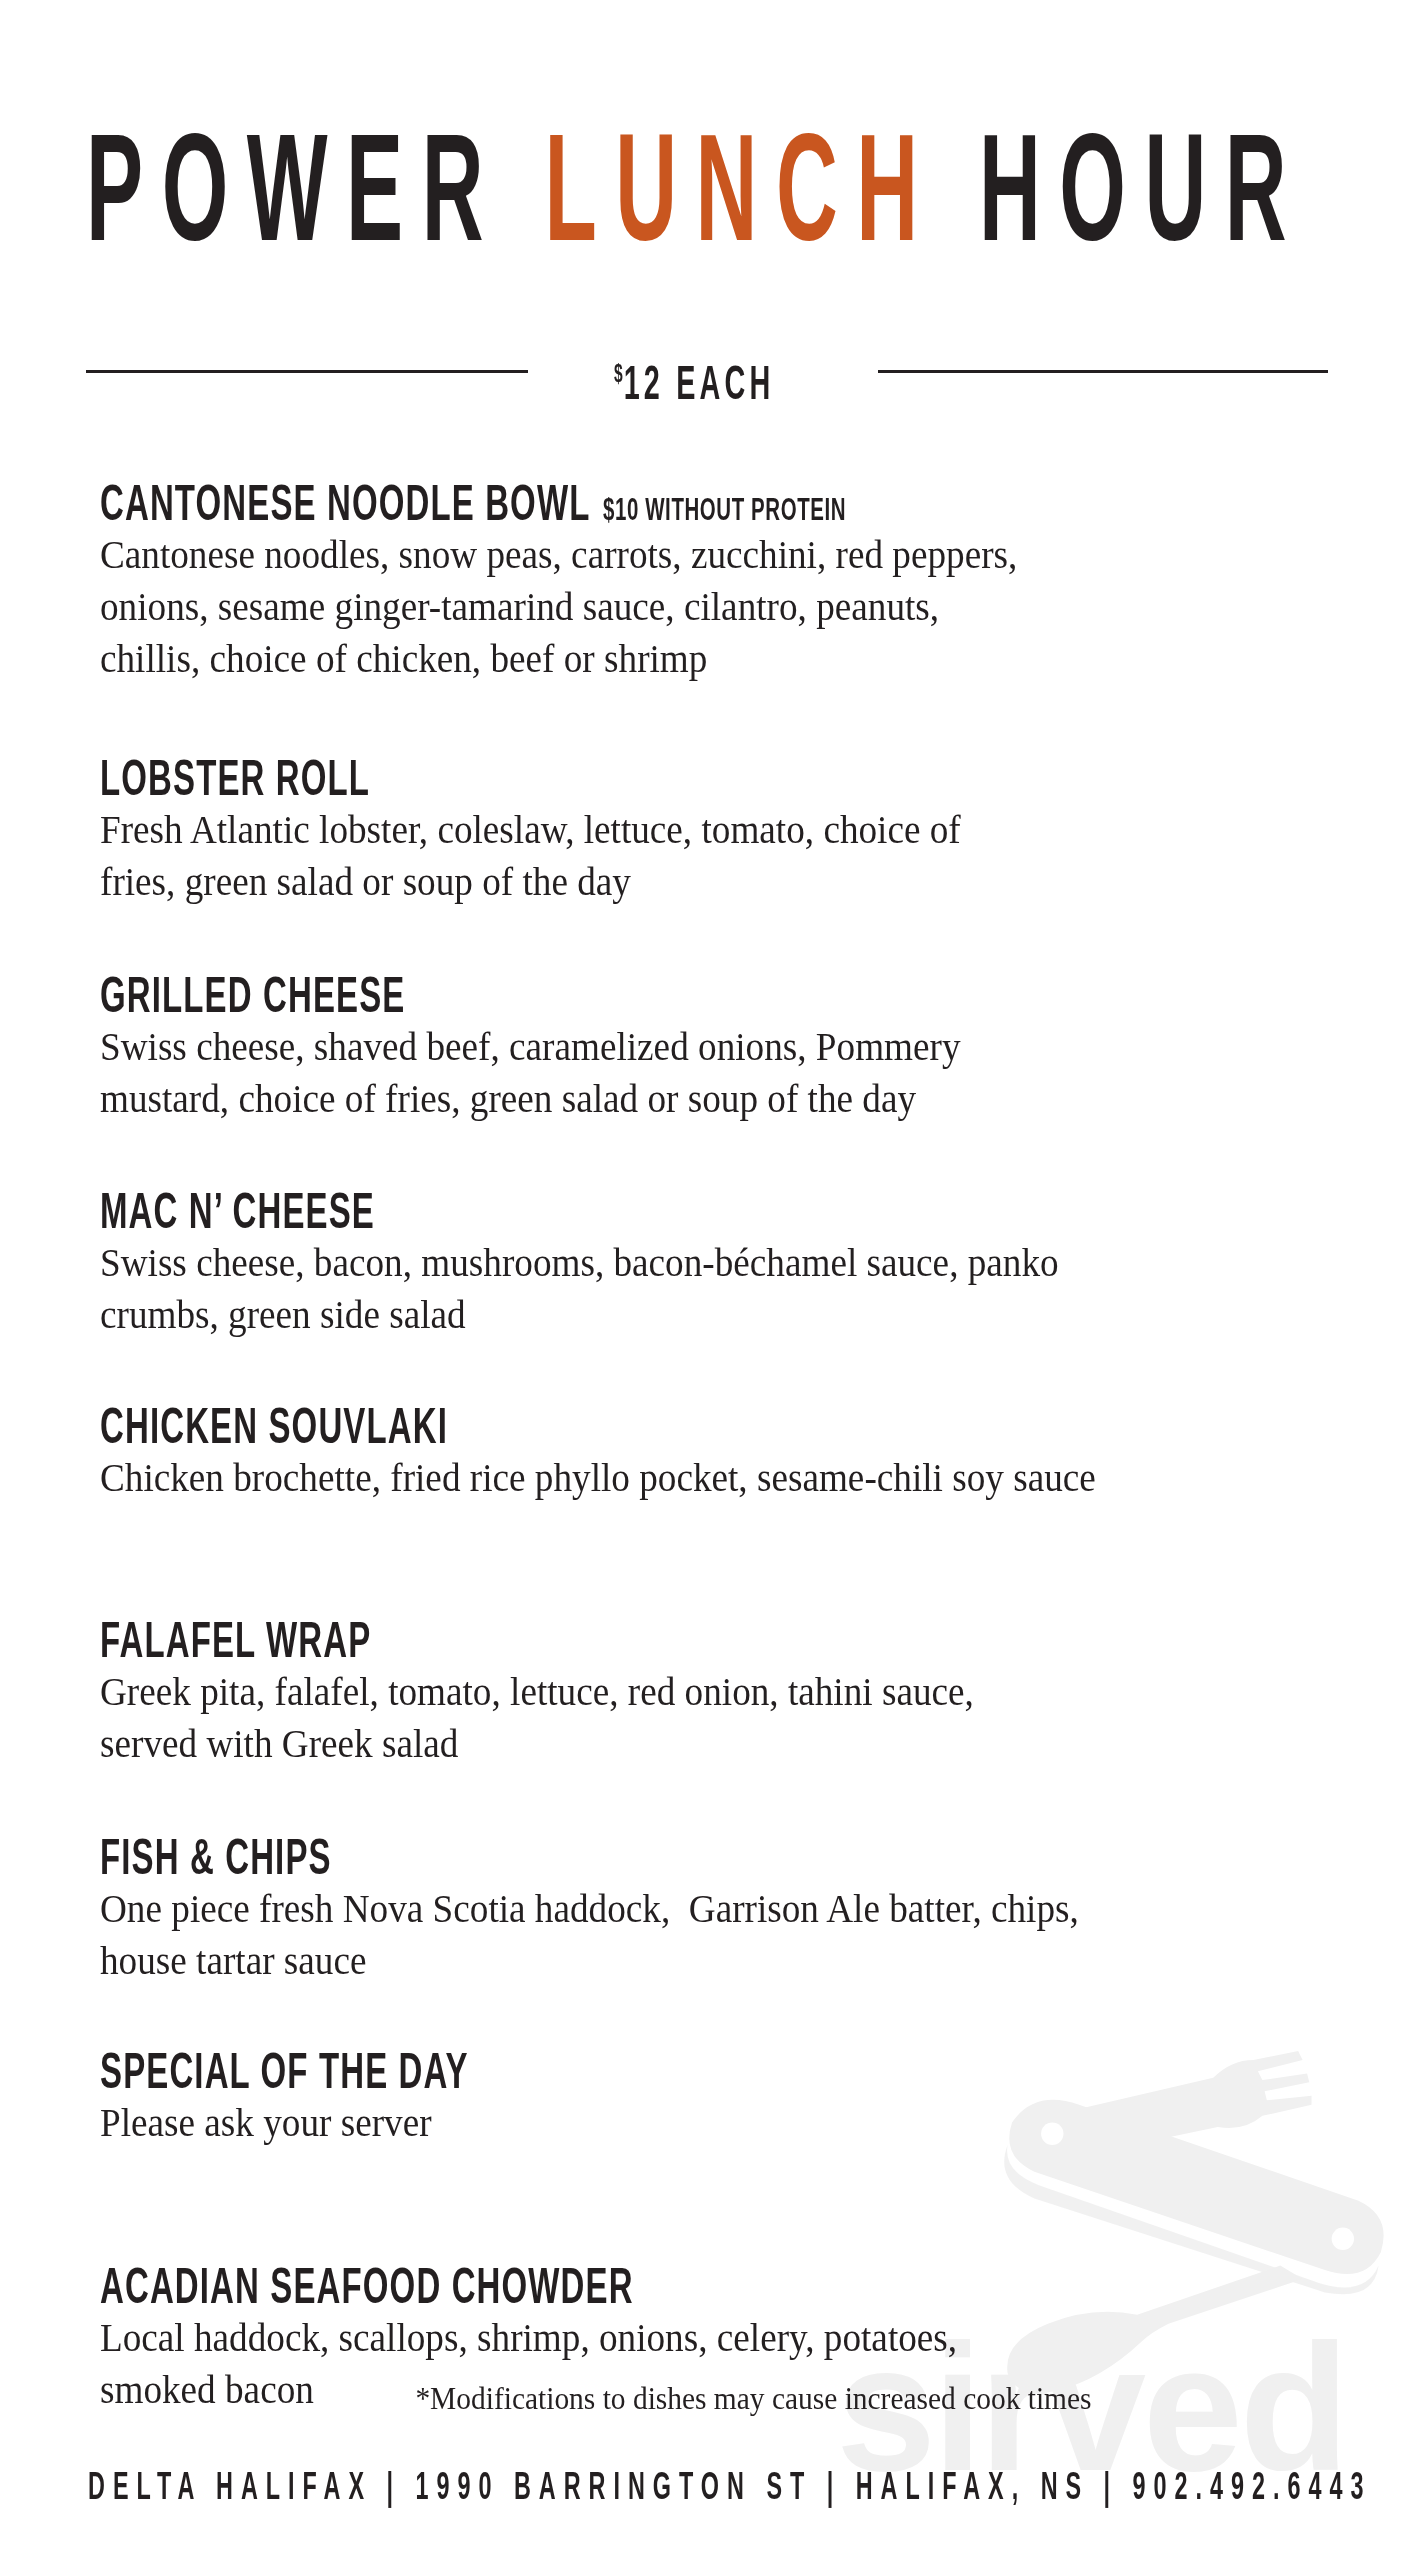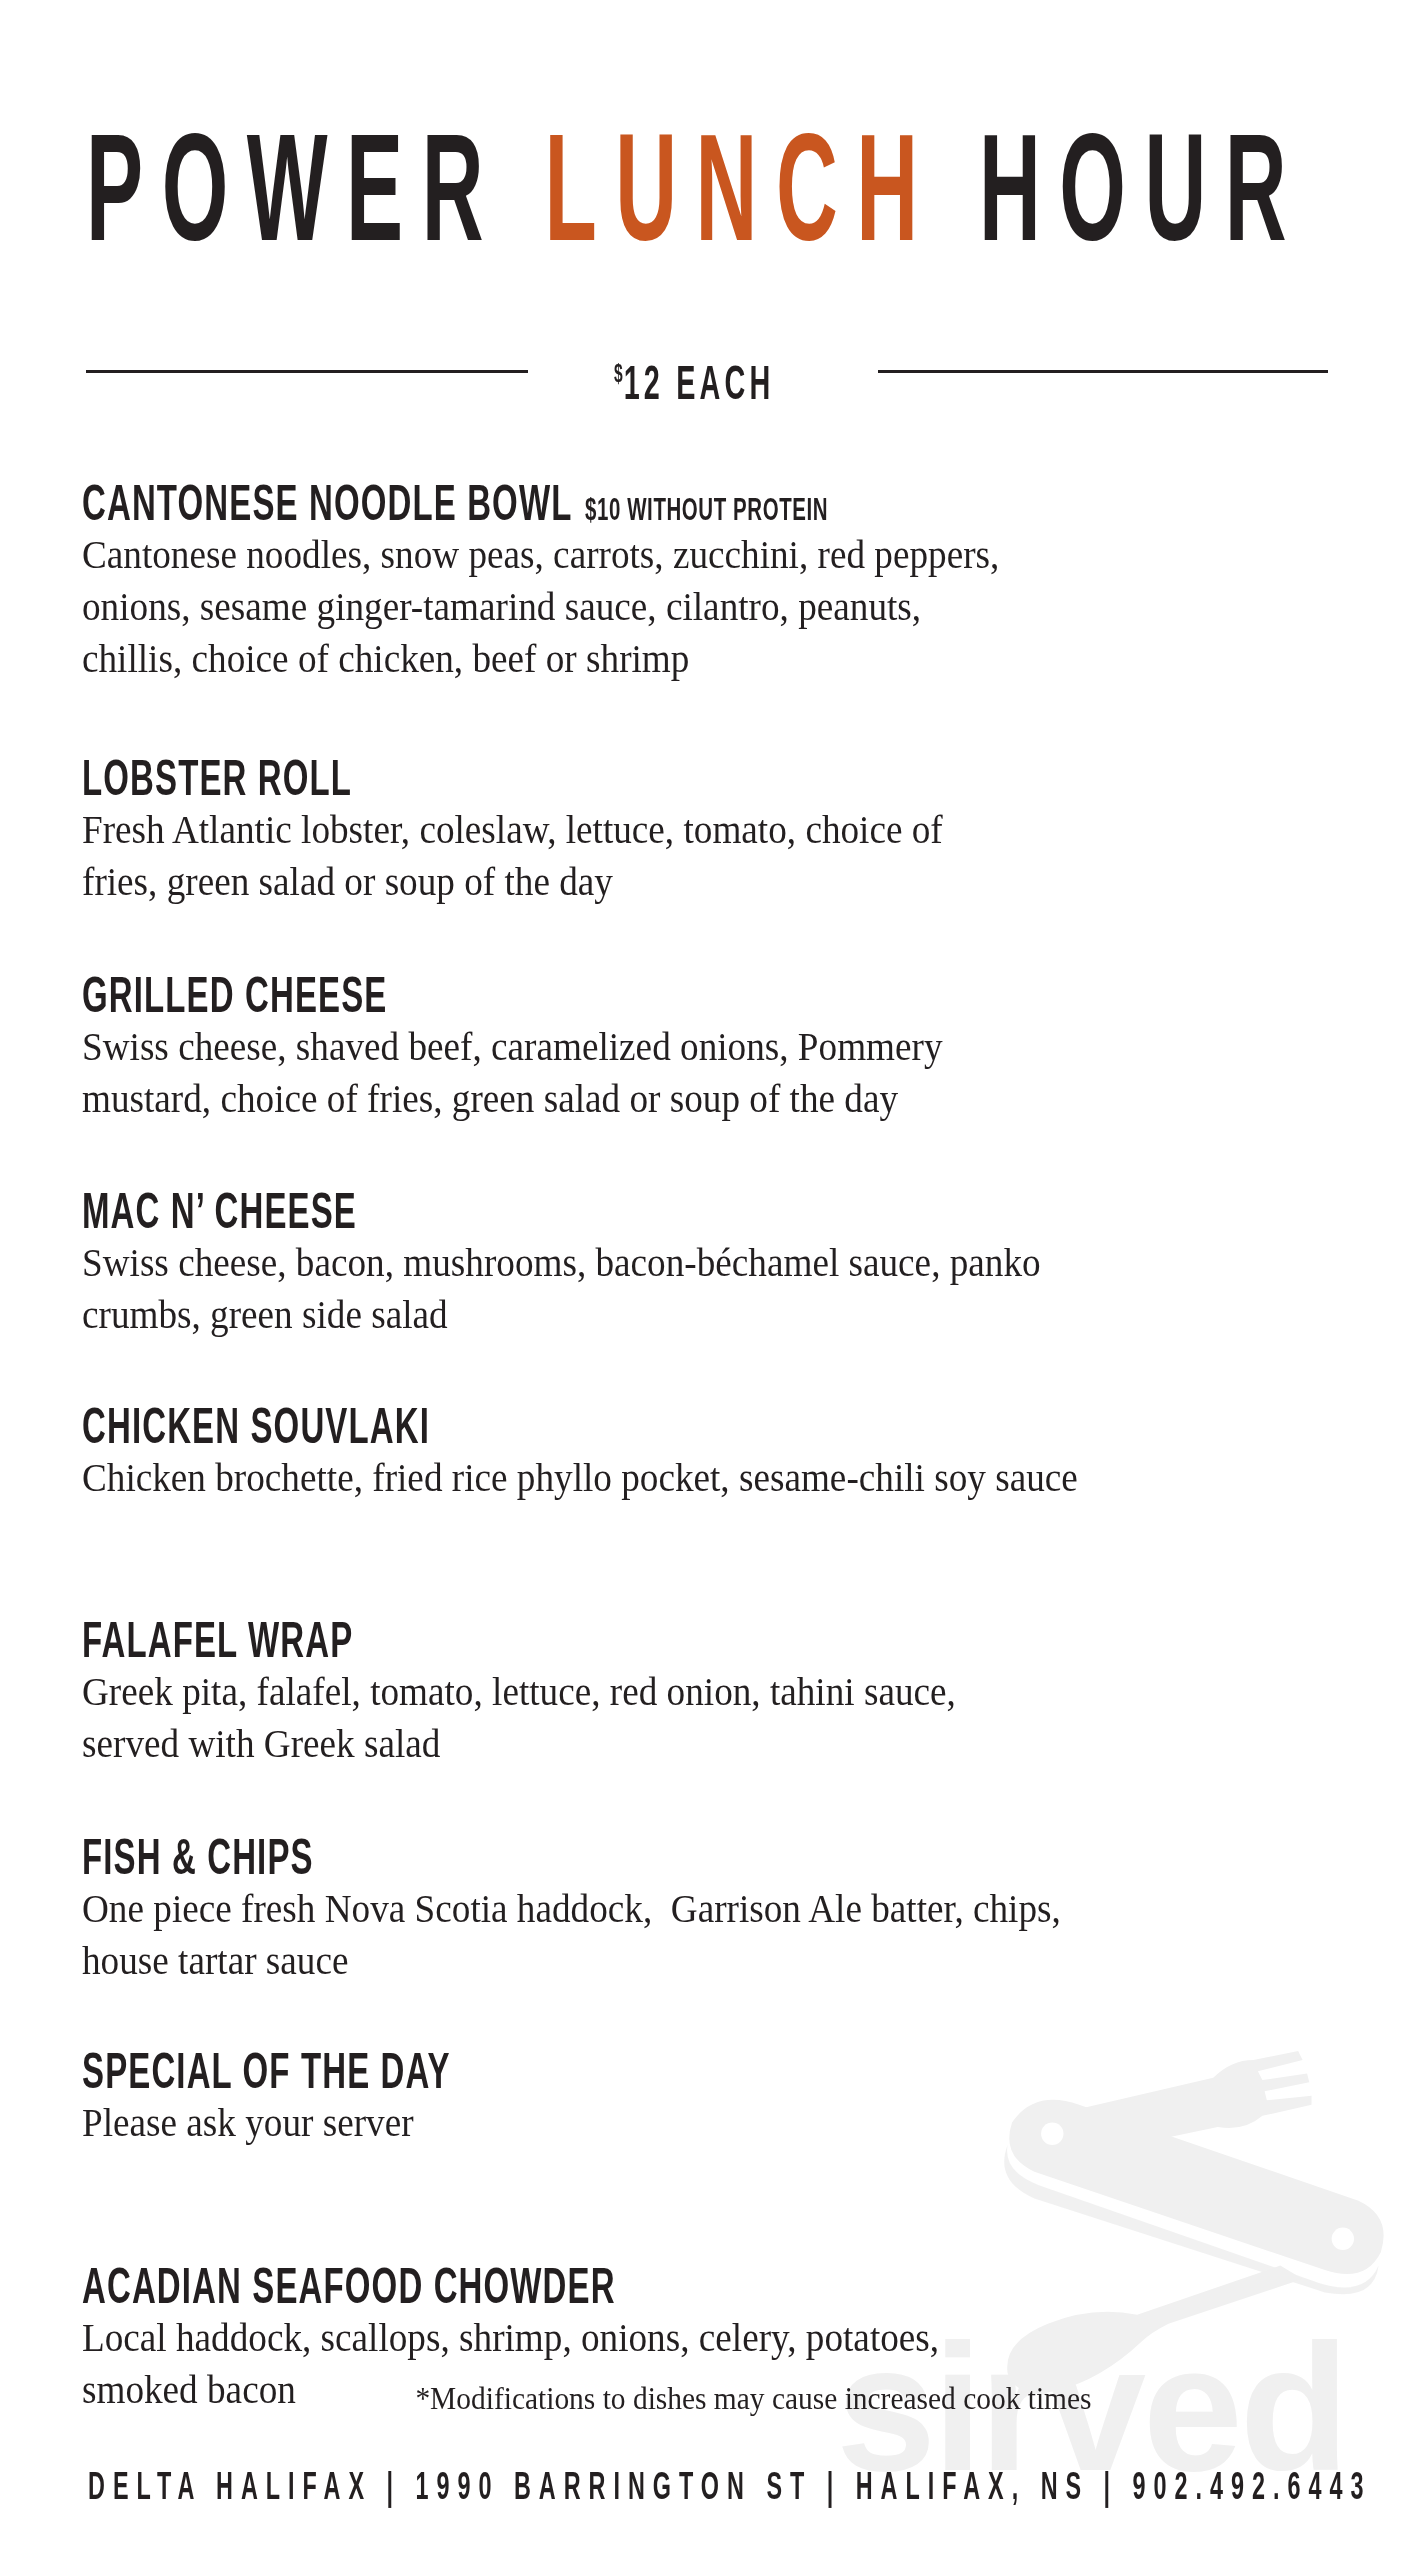--- a/index.html
+++ b/index.html
@@ -22,21 +22,21 @@
   .rule.right { left: 878px; width: 450px; }
   .price {
     position: absolute; top: 347px; left: 614px;
     font-family: "Liberation Sans", sans-serif; font-weight: bold;
     font-size: 48px; line-height: 52px; letter-spacing: 6.9px;
     transform: scaleX(0.6); transform-origin: left top; white-space: nowrap;
   }
   .price sup { font-size: 26px; vertical-align: 17px; letter-spacing: 1.7px; }
 
   
-  .item { position: absolute; left: 82px; }
+  .item { position: absolute; left: 100px; }
   .item-name {
     font-family: "Liberation Sans", sans-serif; font-weight: bold;
     font-size: 50px; line-height: 52px; letter-spacing: 1.7px;
     transform: scaleX(0.66); transform-origin: left top; white-space: nowrap;
     display: block; height: 52px;
   }
   .item-name .note { font-size: 31px; letter-spacing: 0.9px; margin-left: 19px; }
   .item-desc {
     font-family: "Liberation Serif", serif; font-size: 40px; line-height: 52px;
     margin-top: 0px; white-space: nowrap; color: #231f20;

